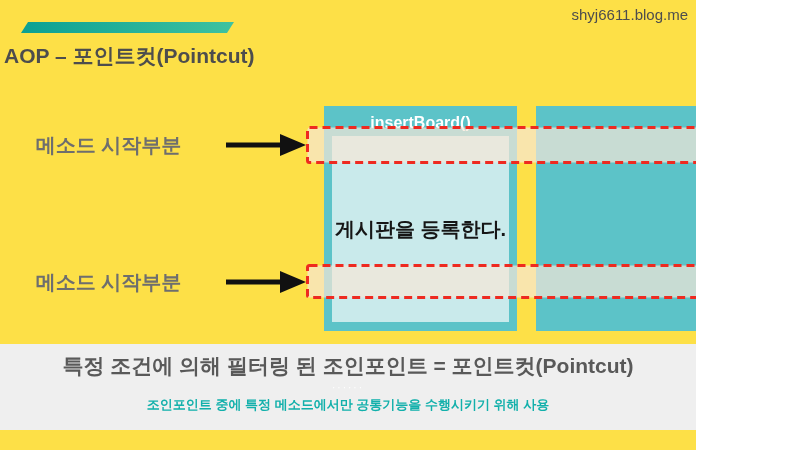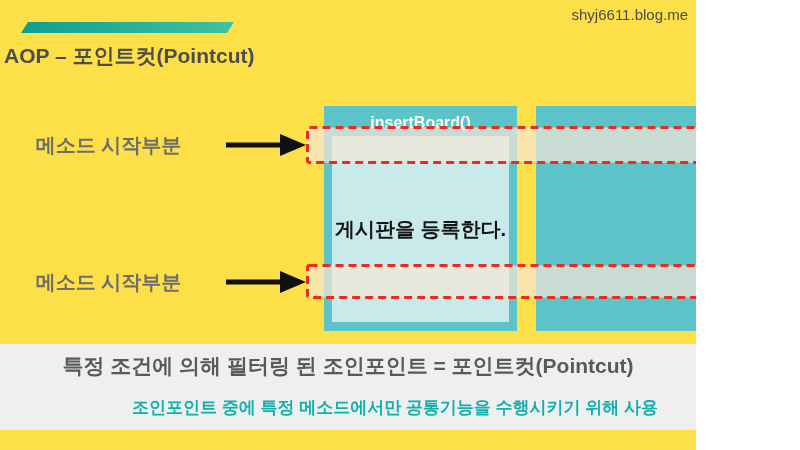--- a/index.html
+++ b/index.html
@@ -75,23 +75,22 @@
     position:absolute; top:8px; width:100%;
     font-size:21px; font-weight:bold; color:var(--footer-gray);
     white-space:nowrap;
   }
   .footer-dots {
     position:absolute; top:40px; width:100%;
     font-size:10px; line-height:8px; letter-spacing:2px; color:#ffffff;
   }
   .footer-line2 {
     position:absolute; top:52px; width:100%;
-    font-size:17px; font-weight:bold; color:var(--footer-teal);
+    font-size:13px; font-weight:bold; color:var(--footer-teal);
     white-space:nowrap;
-    margin-left:47px;
   }
 </style>
 </head>
 <body>
 
 <div class="slide">
 
   <div class="accent-bar"></div>
 
   <div class="blog-url">shyj6611.blog.me</div>

